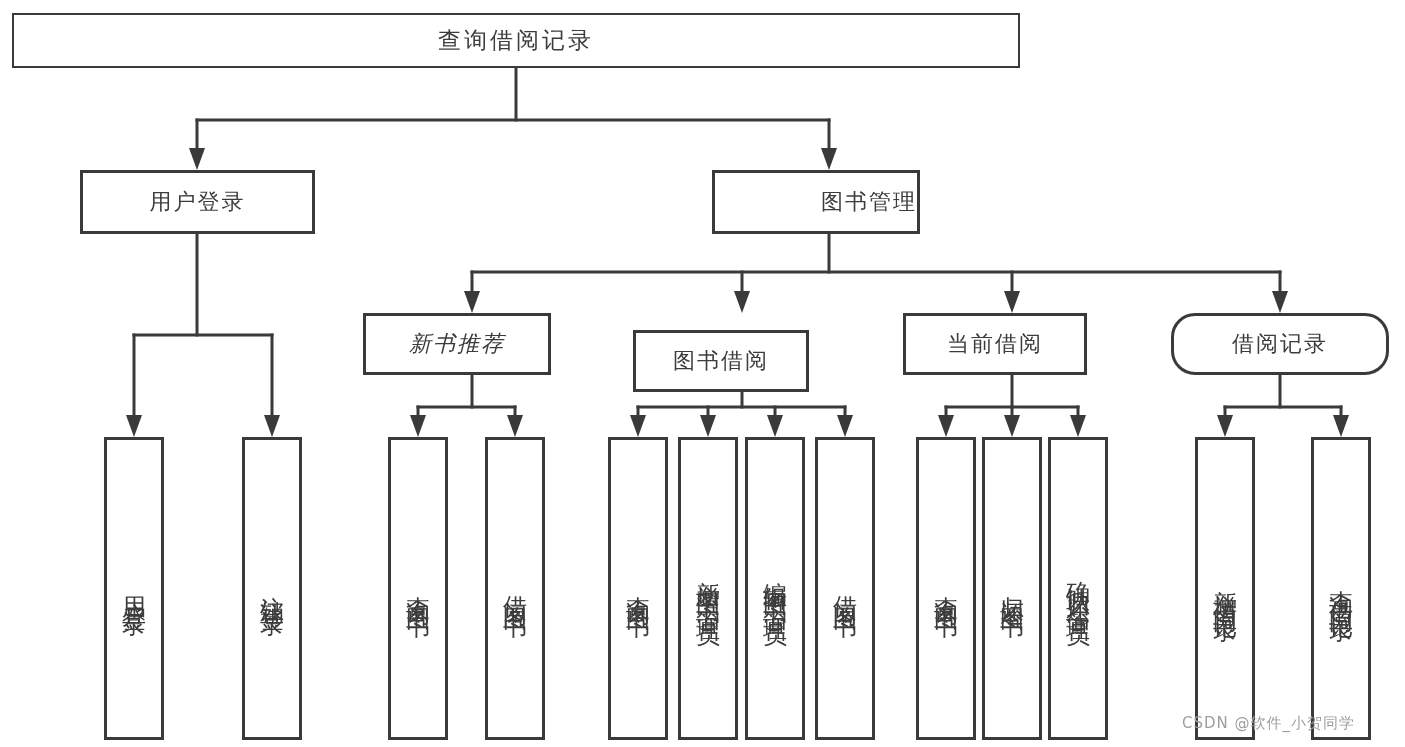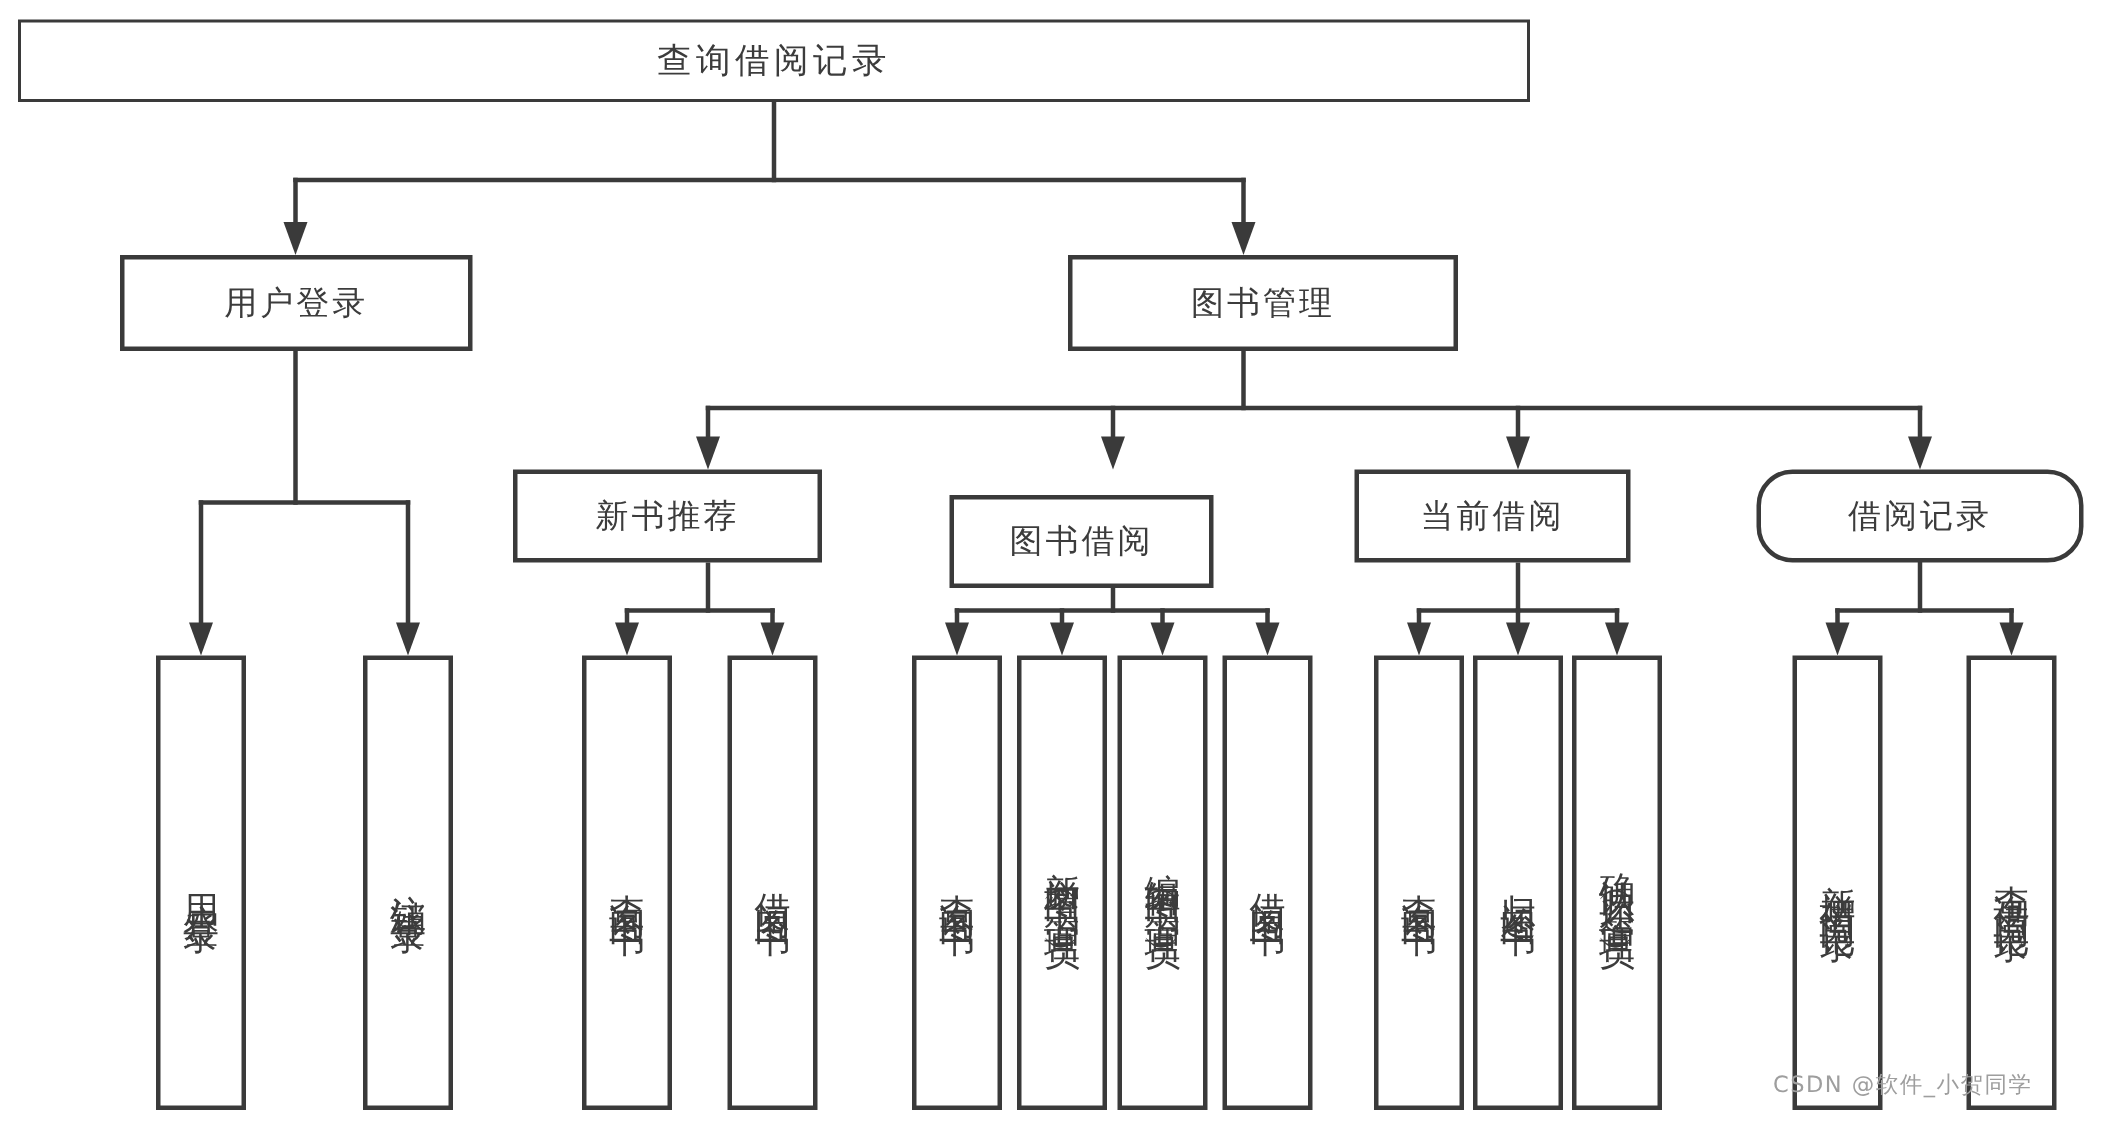--- a/index.html
+++ b/index.html
@@ -140,25 +140,25 @@
     </g>
   </svg>
 
   <div class="box root" style="left:12px; top:13px; width:1008px; height:55px;">
     <span>查询借阅记录</span>
   </div>
 
   <div class="box lvl2" style="left:80px; top:170px; width:235px; height:64px;">
     <span>用户登录</span>
   </div>
-  <div class="box lvl2" style="left:712px; top:170px; width:260px; height:64px;">
+  <div class="box lvl2" style="left:712px; top:170px; width:208px; height:64px;justify-content:flex-end;">
     <span>图书管理</span>
   </div>
 
-  <div class="box lvl3" style="left:342px; top:313px; width:206px; height:62px;">
+  <div class="box lvl3" style="left:363px; top:313px; width:188px; height:62px;font-style:italic;">
     <span>新书推荐</span>
   </div>
   <div class="box lvl3" style="left:633px; top:330px; width:176px; height:62px;">
     <span>图书借阅</span>
   </div>
   <div class="box lvl3" style="left:903px; top:313px; width:184px; height:62px;">
     <span>当前借阅</span>
   </div>
   <div class="box lvl3" style="left:1171px; top:313px; width:218px; height:62px;border-radius:24px;">
     <span>借阅记录</span>

